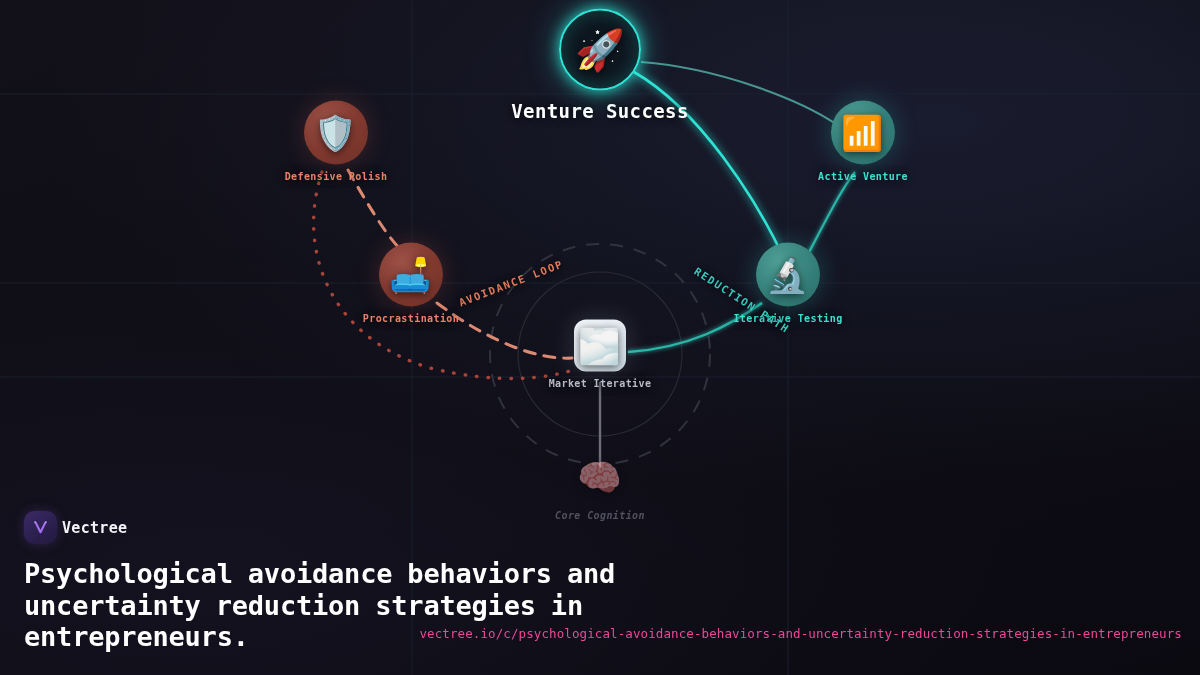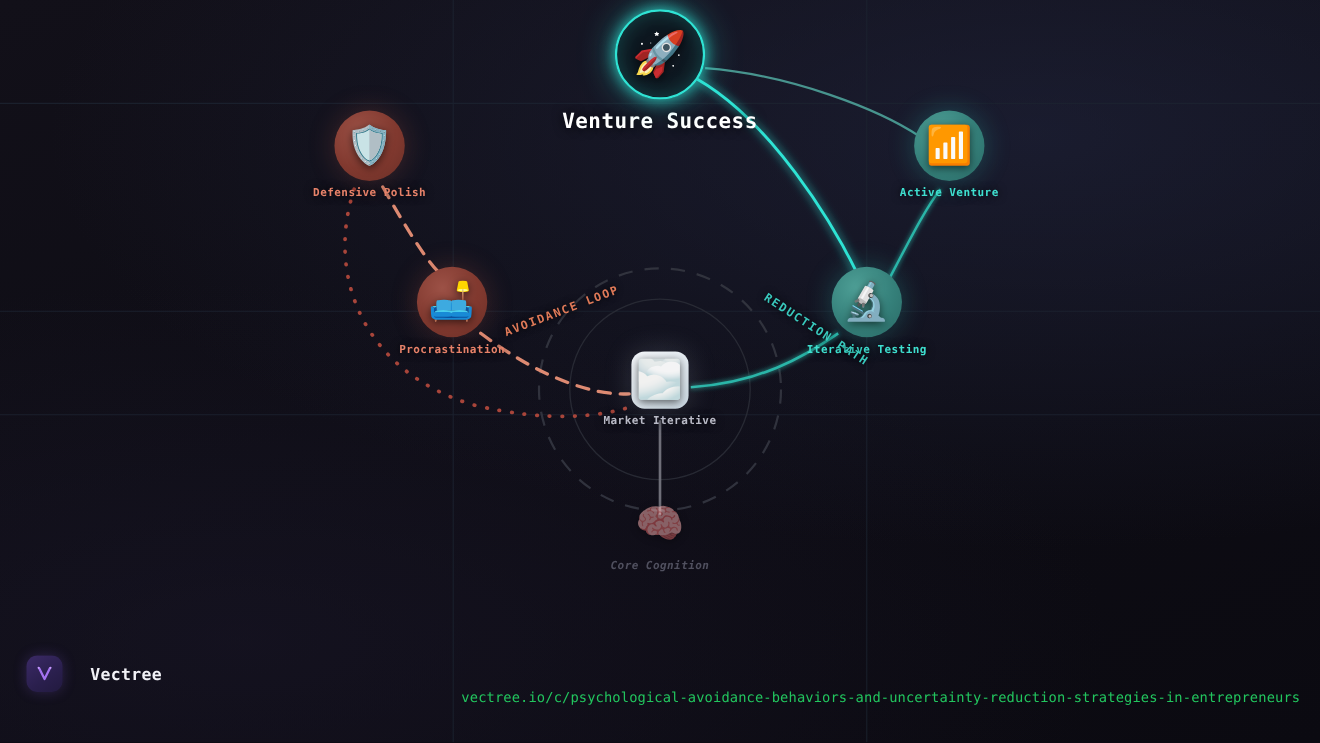--- a/index.html
+++ b/index.html
@@ -78,35 +78,35 @@
   .edge-label {
     position:absolute; transform-origin:50% 50%;
     font-size:10.5px; font-weight:bold; letter-spacing:1.6px;
     white-space:nowrap; pointer-events:none;
   }
   .el-red  { color:#e07a58; text-shadow:0 0 7px rgba(0,0,0,.9); }
   .el-teal { color:#39c9bd; text-shadow:0 0 7px rgba(0,0,0,.9); }
 
   
   #caption { position:absolute; left:24px; bottom:22px; width:640px; }
-  #brandrow { display:flex; align-items:center; gap:25px; margin-bottom:24px; }
+  #brandrow { display:flex; align-items:center; gap:5px; margin-bottom:14px; }
   #logo {
     width:33px; height:33px; border-radius:10px; flex:none;
     background:linear-gradient(145deg,#3b2a66 0%,#2a1f4d 60%,#221a3f 100%);
     display:flex; align-items:center; justify-content:center;
     box-shadow:0 0 12px rgba(130,90,220,.25);
   }
   #brandname { font-size:15px; font-weight:bold; color:#f2f2f7; letter-spacing:.3px; }
   #headline {
     font-size:27px; line-height:1.17; font-weight:bold; color:#ffffff;
     letter-spacing:-.2px; word-spacing:-1px;
   }
   #urlbar {
     position:absolute; left:334px; bottom:34px; right:18px;
-    font-size:12.5px; color:#22c55e; letter-spacing:.1px;
+    font-size:12.5px; color:#ec4899; letter-spacing:.1px;
     text-align:right; white-space:nowrap;
   }
 </style>
 </head>
 <body>
 
 <div id="stage">
 
   <svg id="gridlayer" viewBox="0 0 1200 675">
     <g stroke="#1c2330" stroke-width="1" opacity="0.85">
@@ -207,15 +207,16 @@
   <div id="brandrow">
     <div id="logo">
       <svg width="19" height="19" viewBox="0 0 24 24" aria-hidden="true">
         <path d="M6 6 L12 18 L18 6" fill="none" stroke="#a472f0" stroke-width="2.6" stroke-linecap="round" stroke-linejoin="round"></path>
         <circle cx="5.2" cy="5.2" r="1.25" fill="#c79bff"></circle>
         <circle cx="18.8" cy="5.2" r="1.25" fill="#c79bff"></circle>
       </svg>
     </div>
     <div id="brandname">Vectree</div>
   </div>
+  <div id="headline">Psychological avoidance behaviors and uncertainty reduction strategies in entrepreneurs.</div>
 </div>
 
 <div id="urlbar">vectree.io/c/psychological-avoidance-behaviors-and-uncertainty-reduction-strategies-in-entrepreneurs</div>
 
 </body></html>

